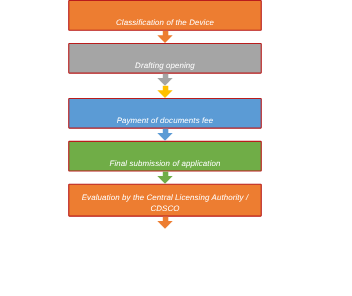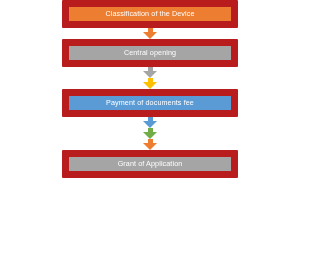--- a/index.html
+++ b/index.html
@@ -24,31 +24,32 @@
   }
   .step-wrap {
     width: 100%;
     display: flex;
     flex-direction: column;
     align-items: center;
   }
   .step-box {
     width: 176px;
     box-sizing: border-box;
-    border: 7px solid #b91c1c;
+    border: 1px solid #b91c1c;
     display: flex;
-    align-items: flex-start;
+    align-items: flex-end;
     justify-content: center;
     text-align: center;
     color: #ffffff;
     font-size: 7.2px;
     line-height: 1.30;
     letter-spacing: 0.1px;
     padding: 2px 5px;
     border-radius: 1px;
+    font-style: italic;
   }
   .step-box.h1 { height: 28px; }
   .step-box.h2 { height: 30px; }
 
   .connector {
     width: 176px;
     height: 11px;
     display: flex;
     align-items: center;
     justify-content: center;
@@ -87,21 +88,21 @@
       </div>
     </div>
     <div class="connector">
       <div class="arrow" style="color: rgb(237, 125, 49);">
         <div class="stem"></div>
         <div class="head"></div>
       </div>
     </div>
     <div class="step-wrap">
       <div class="step-box h1" style="background: rgb(165, 165, 165); color: rgb(255, 255, 255);">
-        <span>Central opening</span>
+        <span>Drafting opening</span>
       </div>
     </div>
     <div class="connector">
       <div class="arrow" style="color: rgb(165, 165, 165);">
         <div class="stem"></div>
         <div class="head"></div>
       </div>
     </div>
     <div class="connector">
       <div class="arrow" style="color: rgb(255, 192, 0);">
@@ -113,30 +114,35 @@
       <div class="step-box h1" style="background: rgb(91, 155, 213); color: rgb(255, 255, 255);">
         <span>Payment of documents fee</span>
       </div>
     </div>
     <div class="connector">
       <div class="arrow" style="color: rgb(91, 155, 213);">
         <div class="stem"></div>
         <div class="head"></div>
       </div>
     </div>
+    <div class="step-wrap">
+      <div class="step-box h1" style="background: rgb(112, 173, 71); color: rgb(255, 255, 255);">
+        <span>Final submission of application</span>
+      </div>
+    </div>
     <div class="connector">
       <div class="arrow" style="color: rgb(112, 173, 71);">
         <div class="stem"></div>
         <div class="head"></div>
+      </div>
+    </div>
+    <div class="step-wrap">
+      <div class="step-box h2" style="background: rgb(237, 125, 49); color: rgb(255, 255, 255);">
+        <span>Evaluation by the Central Licensing Authority / CDSCO</span>
       </div>
     </div>
     <div class="connector">
       <div class="arrow" style="color: rgb(237, 125, 49);">
         <div class="stem"></div>
         <div class="head"></div>
       </div>
     </div>
-    <div class="step-wrap">
-      <div class="step-box h1" style="background: rgb(165, 165, 165); color: rgb(255, 255, 255);">
-        <span>Grant of Application</span>
-      </div>
-    </div>
   </div>
 
 </body></html>

